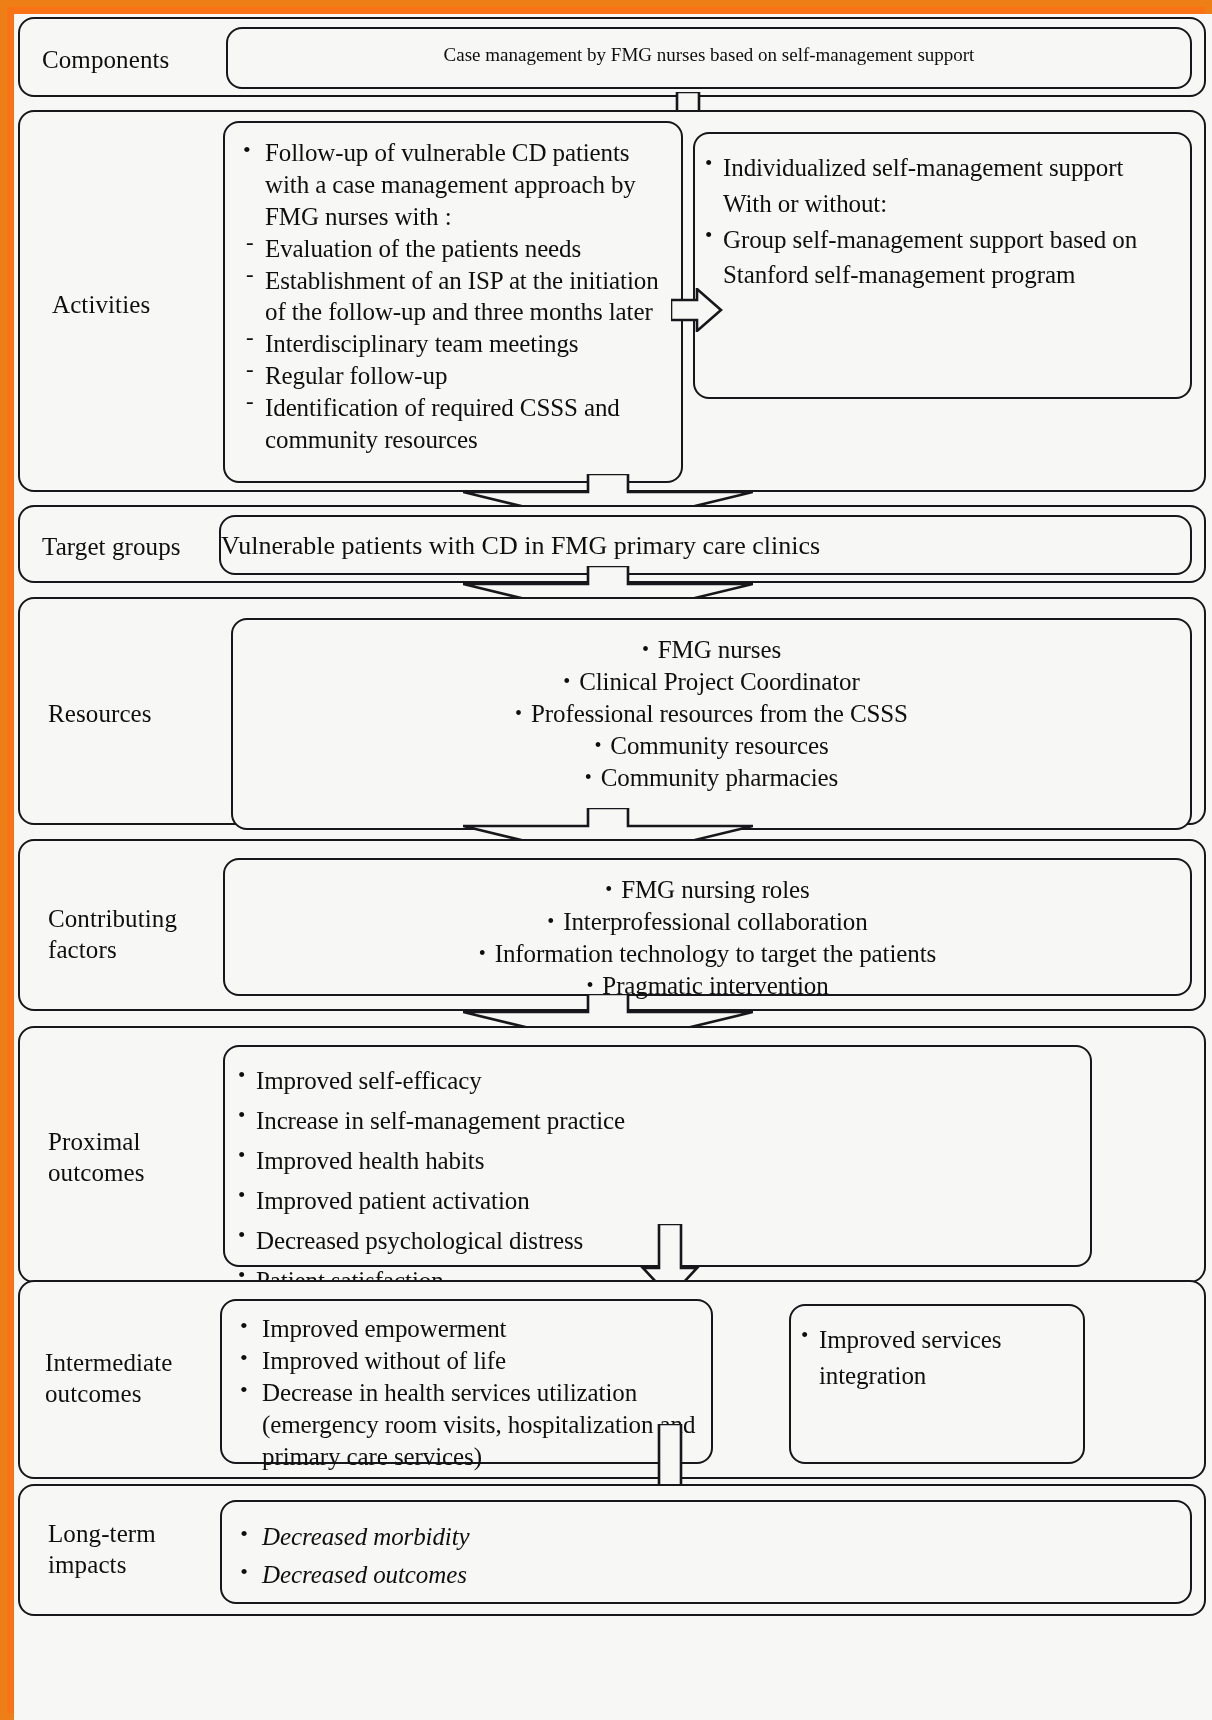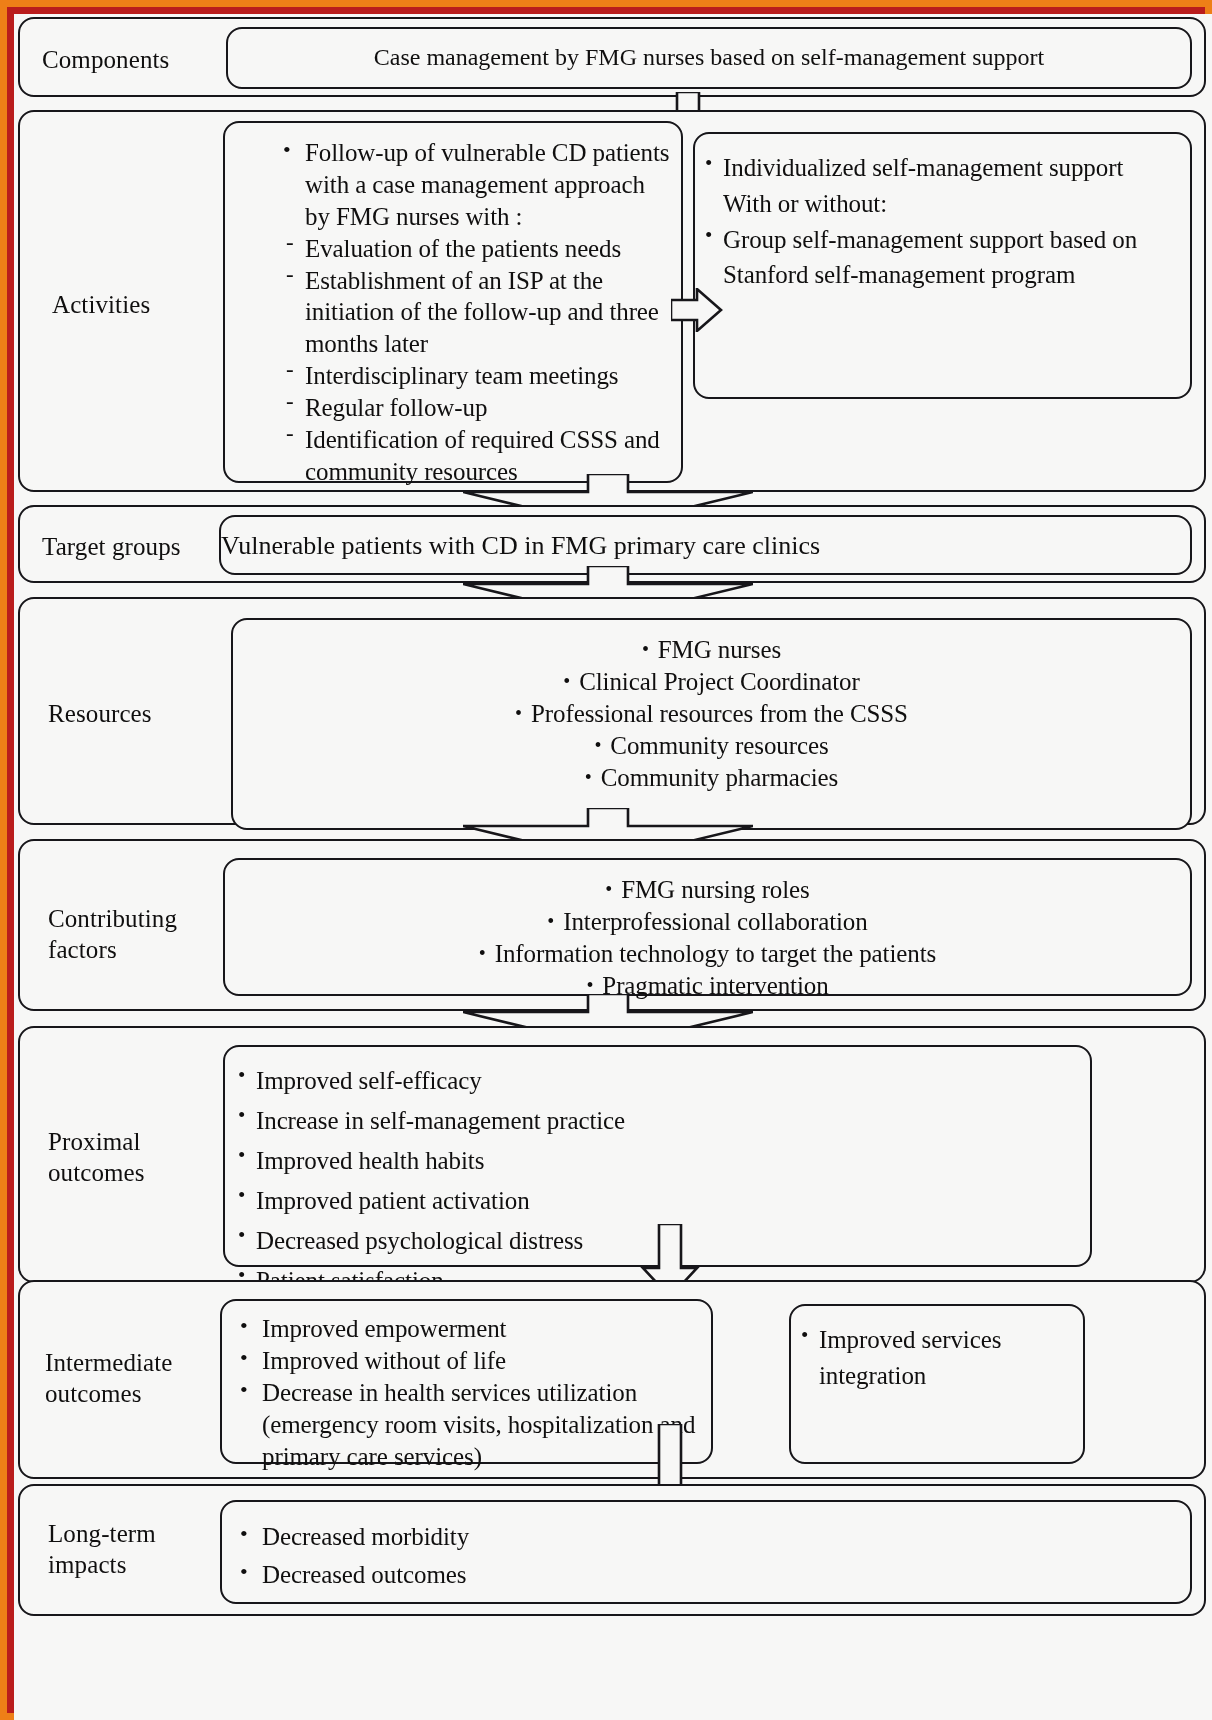--- a/index.html
+++ b/index.html
@@ -7,21 +7,21 @@
     width:1212px;height:1720px;
     background:#f7f7f6;
     font-family:"Liberation Serif","DejaVu Serif",serif;
     color:#100f0f;
     overflow:hidden;
   }
   #frame{
     position:absolute;inset:0;
     border:7px solid #ee7f17;
     box-sizing:border-box;
-    background:#b91c1c;
+    background:#f97316;
   }
   #canvas{
     position:absolute;
     left:7px;top:7px;
     width:1198px;height:1706px;
     background:#f7f7f6;
   }
 
   
   .row{
@@ -93,32 +93,32 @@
 </style>
 </head>
 <body>
 
 <div id="frame">
   <div id="canvas">
 
     <div class="row" style="left:4px;top:3px;width:1188px;height:80px;">
       <div class="rowlabel" style="left:22px;top:26px;">Components</div>
       <div class="card" style="left:206px;top:8px;width:966px;height:62px;">
-        <div style="position:absolute;left:0;right:0;top:15px;text-align:center;font-size:24px;">Case management by FMG nurses based on self-management support</div>
+        <div style="position:absolute;left:0;right:0;top:15px;text-align:center;font-size:19px;">Case management by FMG nurses based on self-management support</div>
       </div>
     </div>
 
     <svg class="arrow" style="left:643px;top:78px;" width="62" height="62" viewBox="0 0 62 62">
       <path d="M20 0 L20 26 L4 26 L31 58 L58 26 L42 26 L42 0 Z" fill="#f7f7f6" stroke="#17161a" stroke-width="2.6" stroke-linejoin="miter"></path>
     </svg>
 
     <div class="row" style="left:4px;top:96px;width:1188px;height:382px;">
       <div class="rowlabel" style="left:32px;top:178px;">Activities</div>
 
-      <div class="card" style="left:203px;top:9px;width:460px;height:362px;padding-left:40px;">
+      <div class="card" style="left:203px;top:9px;width:460px;height:362px;">
         <ul class="blist" style="margin:14px 10px 0 14px;">
           <li class="dot">Follow-up of vulnerable CD patients with a case management approach by FMG nurses with :</li>
           <li class="dash">Evaluation of the patients needs</li>
           <li class="dash">Establishment of an ISP at the initiation of the follow-up and three months later</li>
           <li class="dash">Interdisciplinary team meetings</li>
           <li class="dash">Regular follow-up</li>
           <li class="dash">Identification of required CSSS and community resources</li>
         </ul>
       </div>
 
@@ -222,21 +222,21 @@
       </div>
     </div>
 
     <svg class="arrow" style="left:625px;top:1410px;" width="62" height="94" viewBox="0 0 62 94">
       <path d="M20 0 L20 62 L4 62 L31 91 L58 62 L42 62 L42 0 Z" fill="#f7f7f6" stroke="#17161a" stroke-width="2.6" stroke-linejoin="miter"></path>
     </svg>
 
     <div class="row" style="left:4px;top:1470px;width:1188px;height:132px;padding-left:44px;">
       <div class="rowlabel" style="left:28px;top:33px;">Long-term
 impacts</div>
-      <div class="card" style="left:200px;top:14px;width:972px;height:104px;">
+      <div class="card" style="left:200px;top:14px;width:972px;height:104px;font-style:italic;">
         <ul class="blist" style="margin:16px 0 0 14px;">
           <li class="dot" style="line-height:1.5;">Decreased morbidity</li>
           <li class="dot" style="line-height:1.5;">Decreased outcomes</li>
         </ul>
       </div>
     </div>
 
   </div>
 </div>
 

